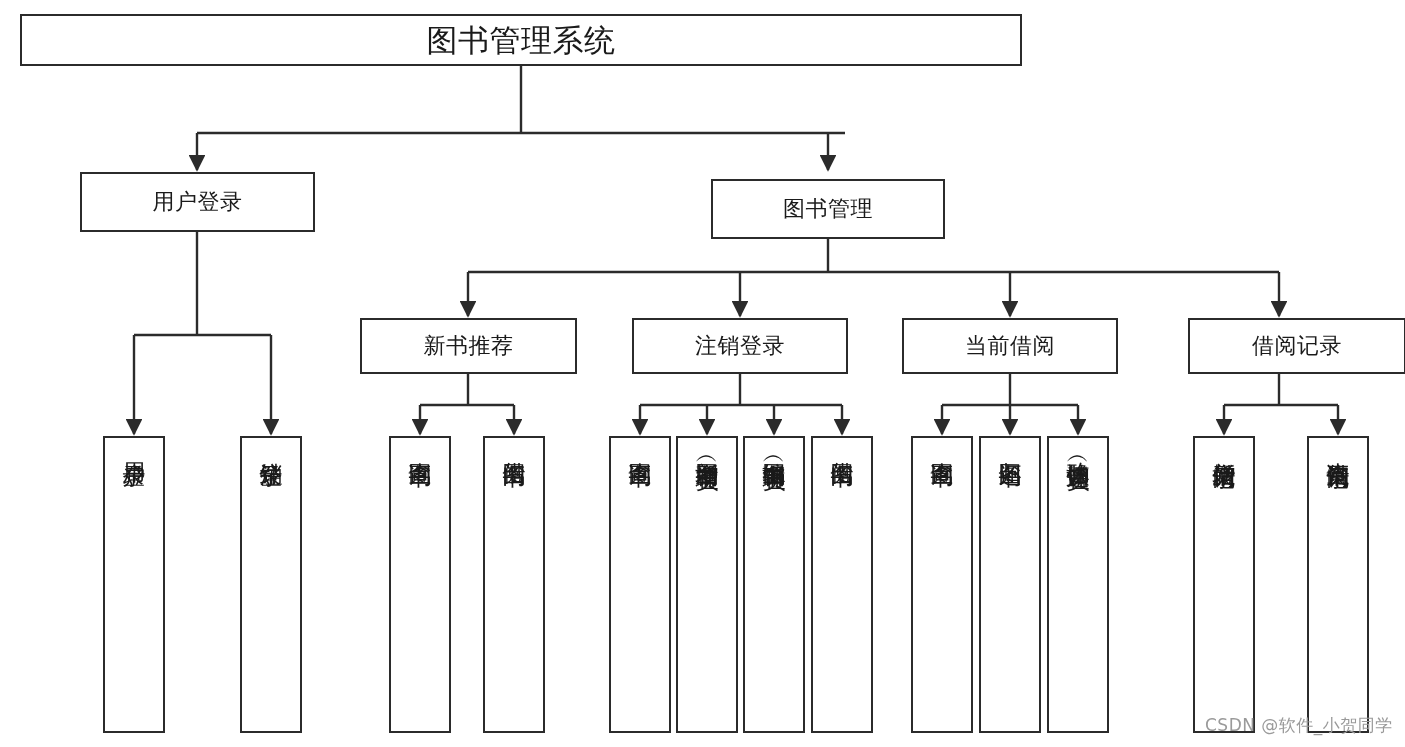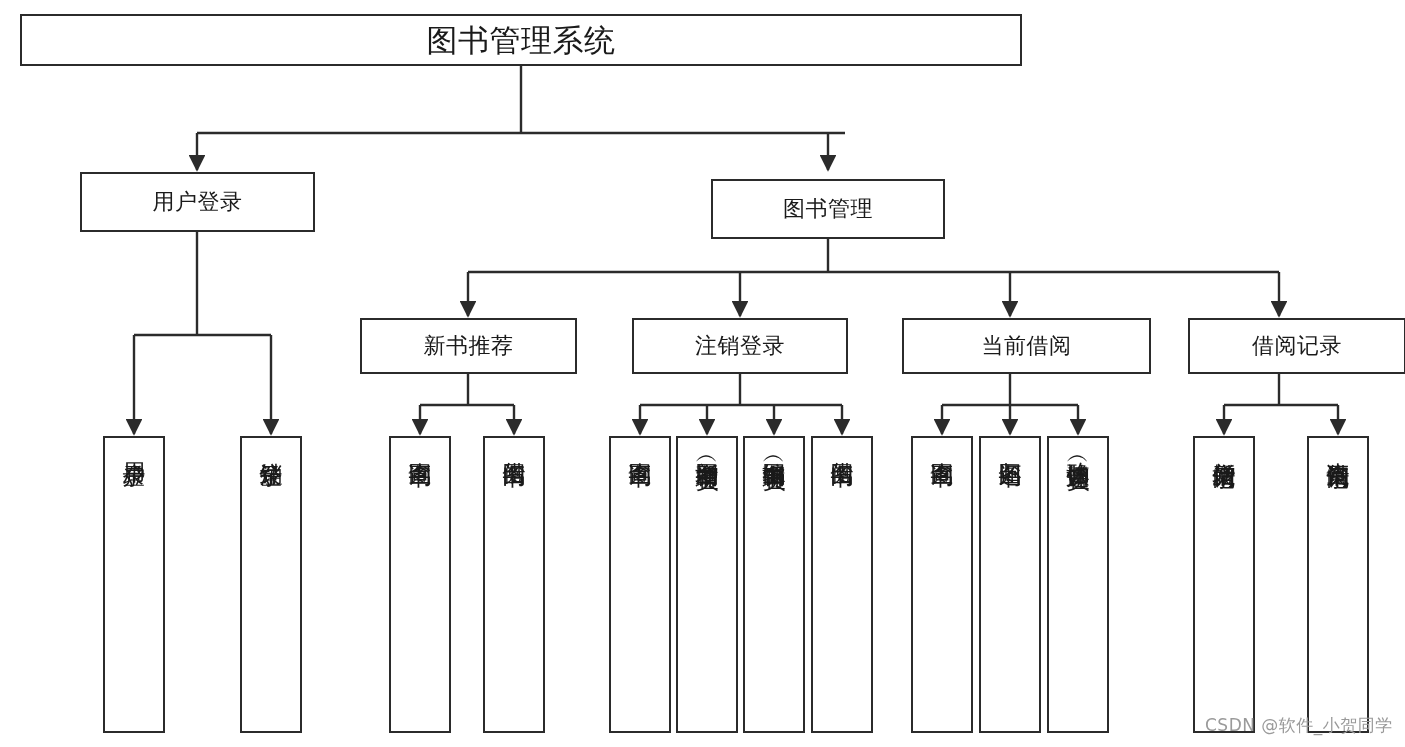--- a/index.html
+++ b/index.html
@@ -135,21 +135,21 @@
   <div class="node horizontal" style="left:711px; top:179px; width:234px; height:60px;">
     <span class="lbl">图书管理</span>
   </div>
 
   <div class="node horizontal" style="left:360px; top:318px; width:217px; height:56px;">
     <span class="lbl">新书推荐</span>
   </div>
   <div class="node horizontal" style="left:632px; top:318px; width:216px; height:56px;">
     <span class="lbl">注销登录</span>
   </div>
-  <div class="node horizontal" style="left:902px; top:318px; width:249px; height:56px;">
+  <div class="node horizontal" style="left:902px; top:318px; width:216px; height:56px;">
     <span class="lbl">当前借阅</span>
   </div>
   <div class="node horizontal" style="left:1170px; top:318px; width:218px; height:56px;margin-left:18px;">
     <span class="lbl">借阅记录</span>
   </div>
 
   <div class="node vertical" style="left:103px; top:436px; width:62px; height:297px;">
     <span class="lbl">用户登录</span>
   </div>
   <div class="node vertical" style="left:240px; top:436px; width:62px; height:297px;">

